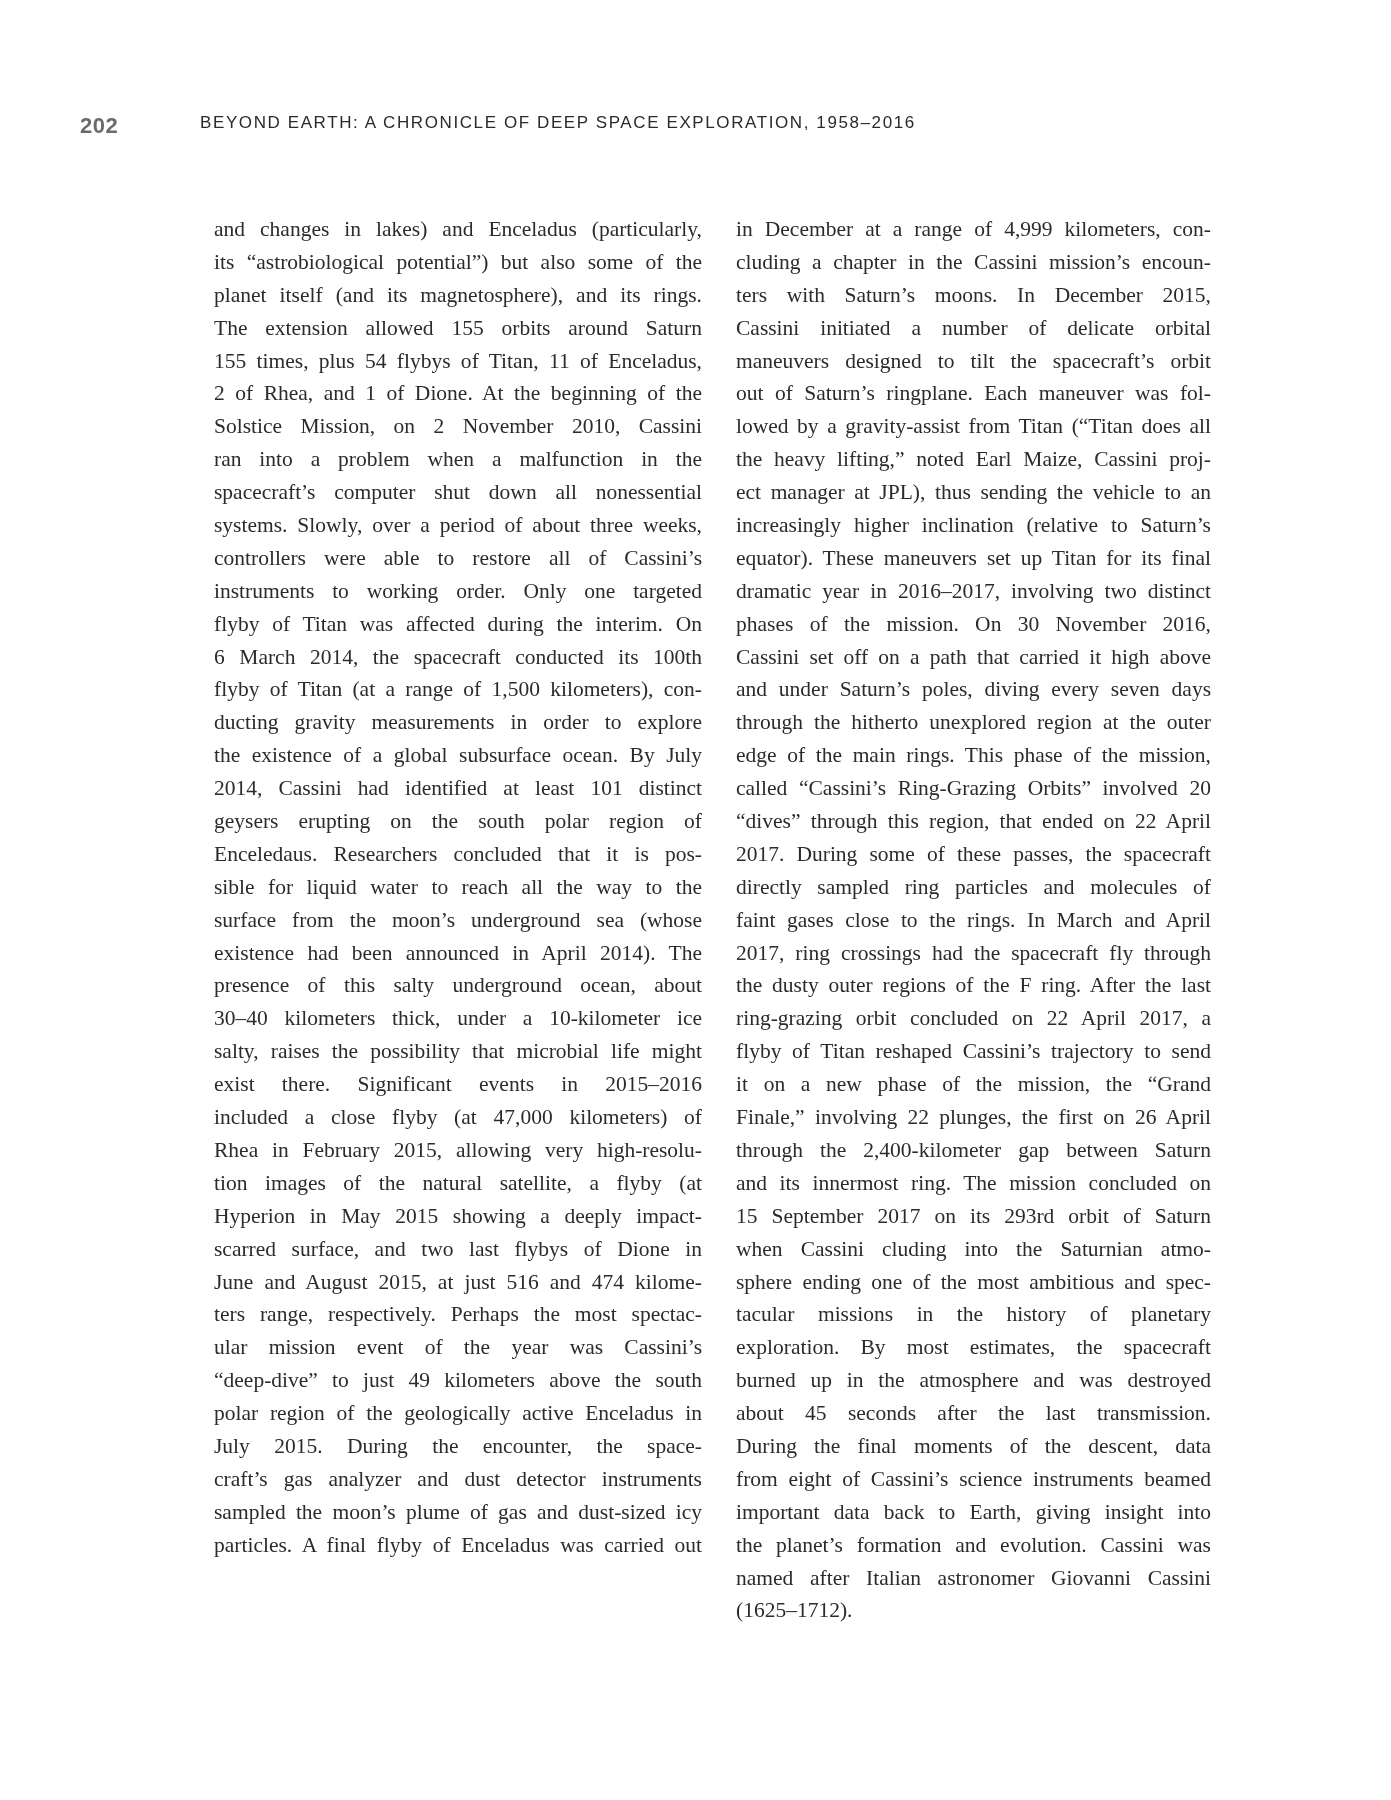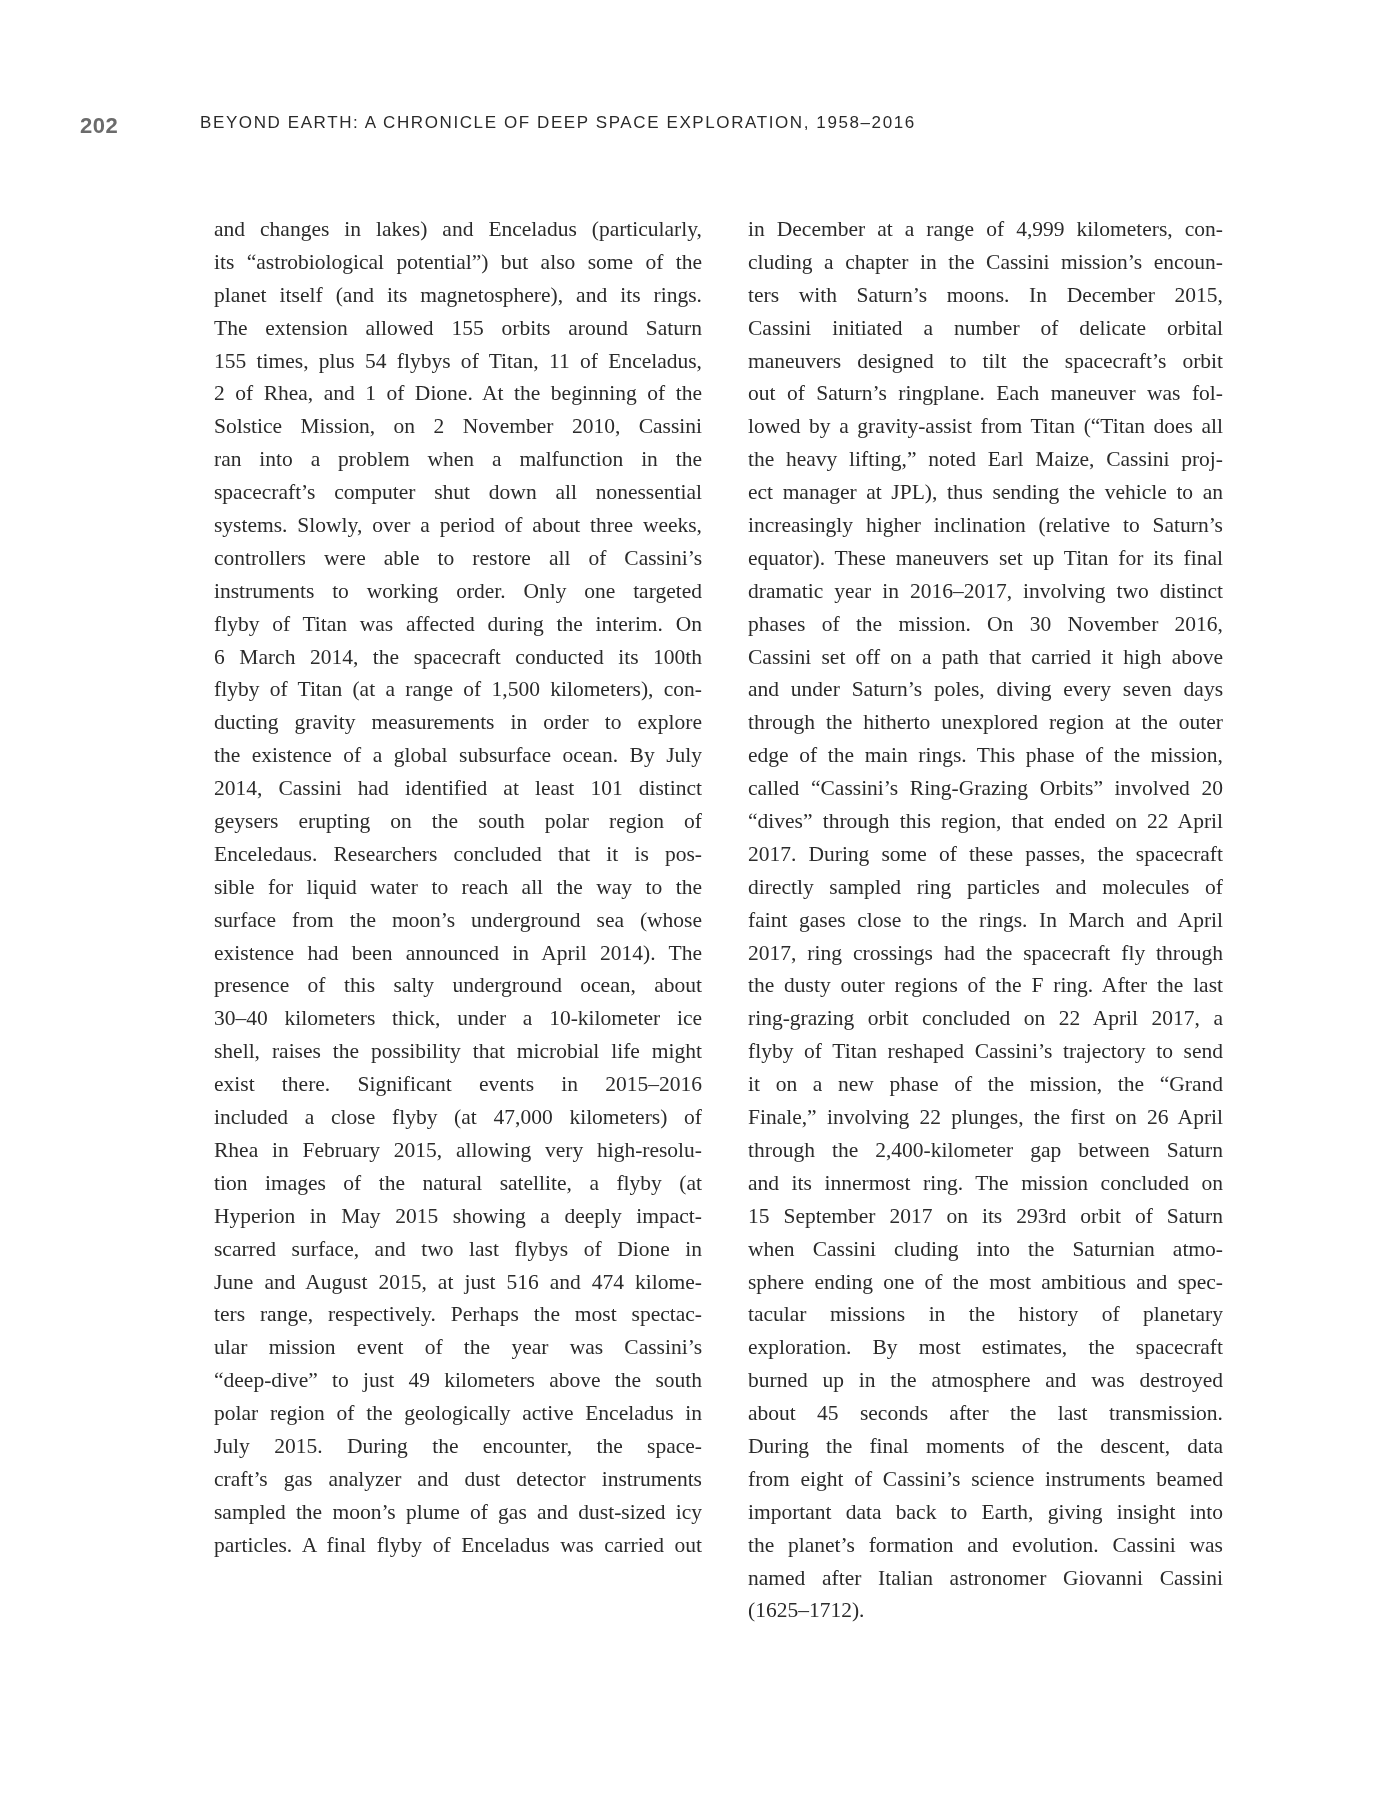--- a/index.html
+++ b/index.html
@@ -2,21 +2,21 @@
 <html><head>
 <meta charset="utf-8">
 <style>
   html, body { margin: 0; padding: 0; background: #ffffff; }
   body { width: 1391px; height: 1800px; position: relative; overflow: hidden; }
   .running-head { position: absolute; top: 113px; left: 80px; height: 24px; display: flex; align-items: flex-start; }
   .page-number { font-family: "Liberation Sans", sans-serif; font-weight: bold; font-size: 22px; color: #6b6b6b; width: 120px; letter-spacing: 0.5px; }
   .book-title { font-family: "Liberation Sans", sans-serif; font-size: 17px; color: #2a2a2a; letter-spacing: 1.6px; }
   .column { position: absolute; top: 213px; font-family: "Liberation Serif", serif; font-size: 21.5px; color: #2b2b2b; }
   .col-left { left: 214px; width: 488px; }
-  .col-right { left: 736px; width: 475px; margin-left: 12px; }
+  .col-right { left: 736px; width: 475px; }
   .line { height: 32.9px; line-height: 32.9px; text-align: justify; text-align-last: justify; white-space: nowrap; overflow: visible; }
   .line.last { text-align-last: left; }
 </style>
 </head>
 <body>
 
 <div class="running-head">
   <span class="page-number">202</span>
   <span class="book-title">BEYOND EARTH: A CHRONICLE OF DEEP SPACE EXPLORATION, 1958–2016</span>
 </div>
@@ -40,21 +40,21 @@
     <div class="line">ducting gravity measurements in order to explore</div>
     <div class="line">the existence of a global subsurface ocean. By July</div>
     <div class="line">2014, Cassini had identified at least 101 distinct</div>
     <div class="line">geysers erupting on the south polar region of</div>
     <div class="line">Enceledaus. Researchers concluded that it is pos-</div>
     <div class="line">sible for liquid water to reach all the way to the</div>
     <div class="line">surface from the moon’s underground sea (whose</div>
     <div class="line">existence had been announced in April 2014). The</div>
     <div class="line">presence of this salty underground ocean, about</div>
     <div class="line">30–40 kilometers thick, under a 10-kilometer ice</div>
-    <div class="line">shell, raises the possibility that microbial life might</div>
+    <div class="line">salty, raises the possibility that microbial life might</div>
     <div class="line">exist there. Significant events in 2015–2016</div>
     <div class="line">included a close flyby (at 47,000 kilometers) of</div>
     <div class="line">Rhea in February 2015, allowing very high-resolu-</div>
     <div class="line">tion images of the natural satellite, a flyby (at</div>
     <div class="line">Hyperion in May 2015 showing a deeply impact-</div>
     <div class="line">scarred surface, and two last flybys of Dione in</div>
     <div class="line">June and August 2015, at just 516 and 474 kilome-</div>
     <div class="line">ters range, respectively. Perhaps the most spectac-</div>
     <div class="line">ular mission event of the year was Cassini’s</div>
     <div class="line">“deep-dive” to just 49 kilometers above the south</div>

